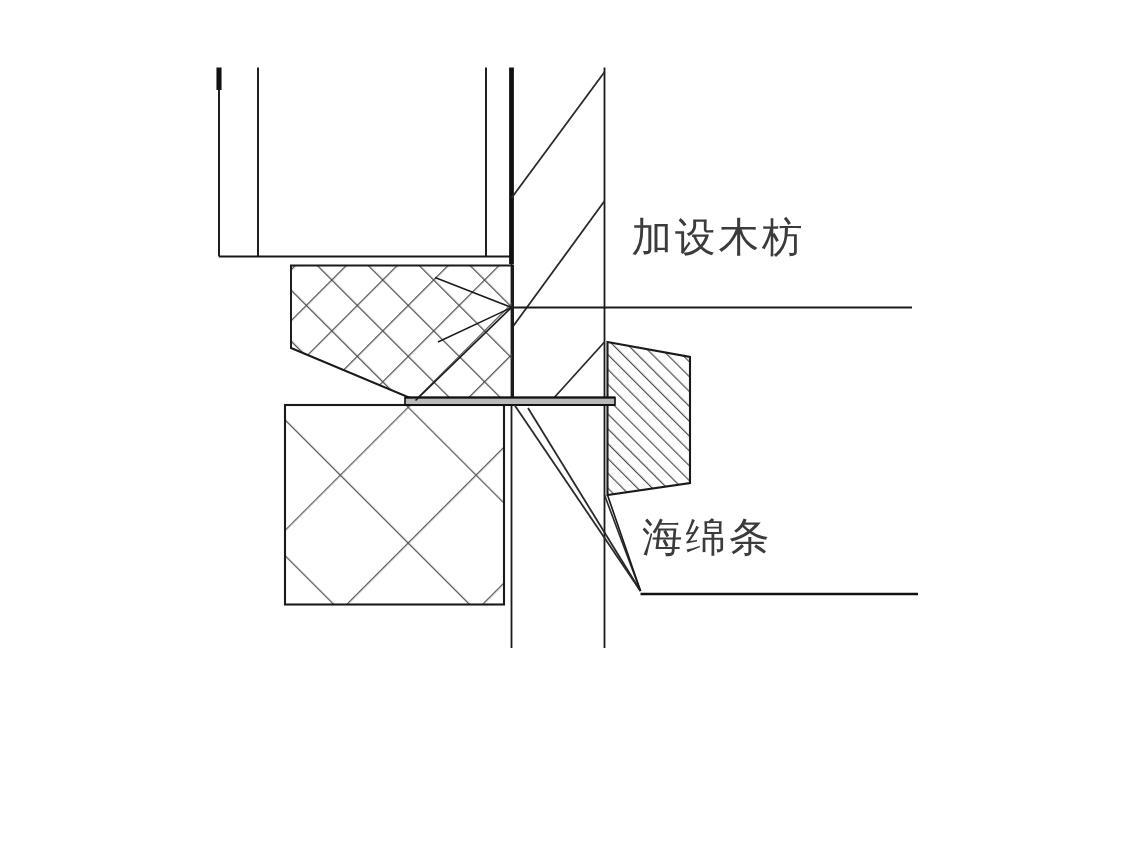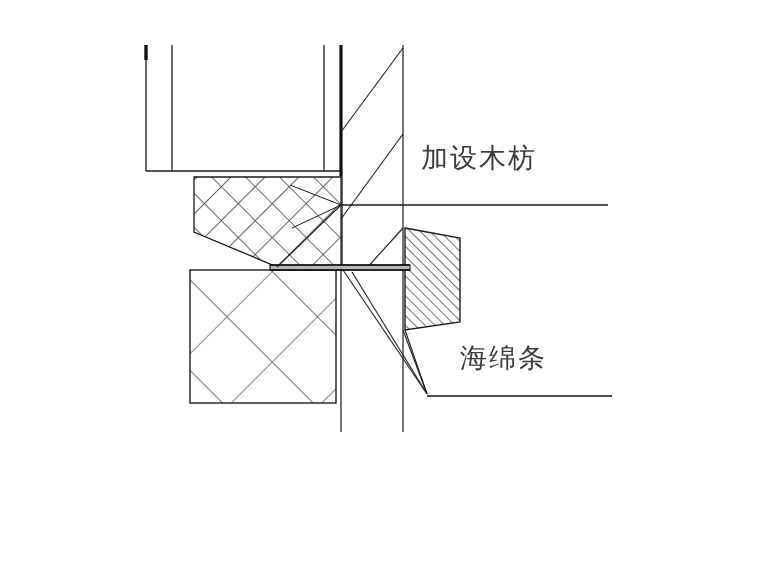--- a/index.html
+++ b/index.html
@@ -30,21 +30,21 @@
     position: absolute;
     font-family: "Liberation Serif", "DejaVu Serif", serif;
     color: #3b3b3b;
     font-size: 27px;
     line-height: 1;
     letter-spacing: 2px;
     white-space: nowrap;
     user-select: none;
   }
   #label-timber { left: 421px; top: 145px; }
-  #label-sponge { left: 460px; top: 345px; }
+  #label-sponge { left: 428px; top: 345px; }
 </style>
 </head>
 <body>
 
 <div id="canvas-wrap">
 
   <svg id="drawing" viewBox="0 0 760 569">
     <defs>
 
       <pattern id="hatchDense" width="7" height="7" patternUnits="userSpaceOnUse" patternTransform="rotate(-45 0 0)">

